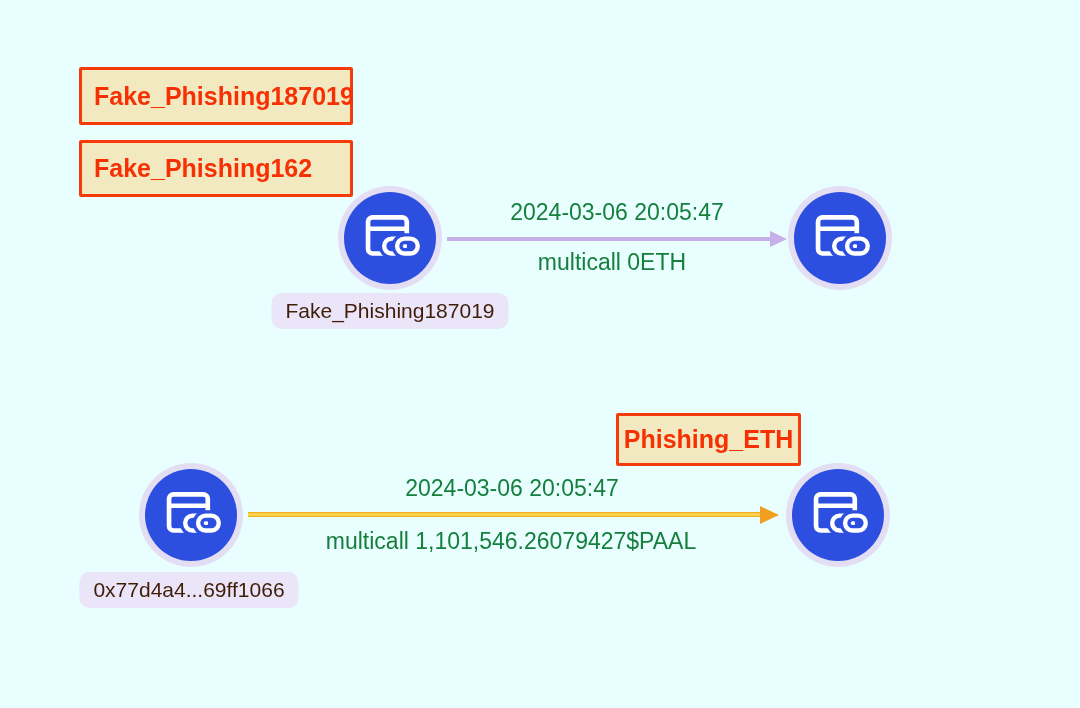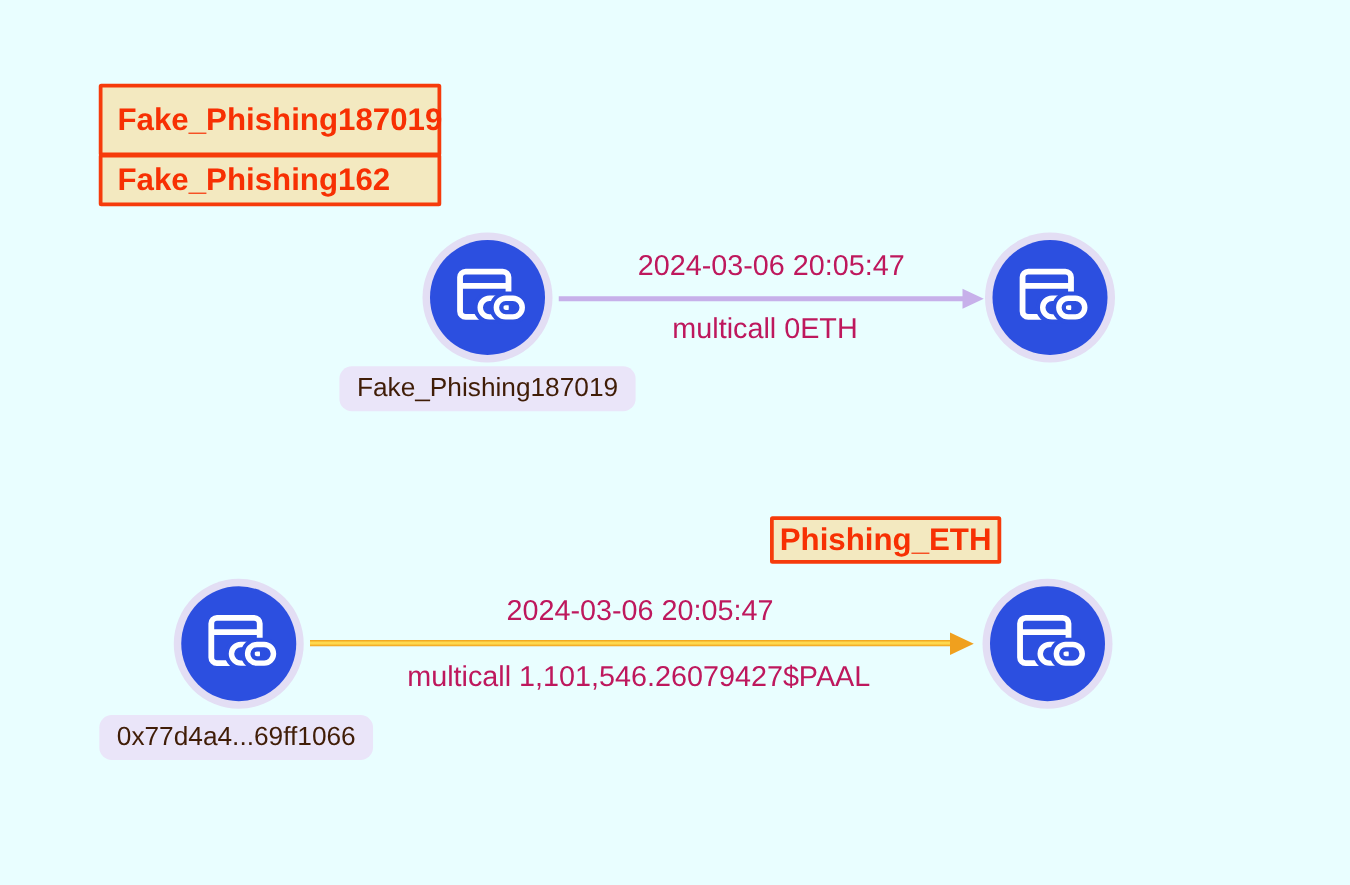--- a/index.html
+++ b/index.html
@@ -39,21 +39,21 @@
   .arrowhead.purple-head{
     border-width:8px 0 8px 17px;
     border-color:transparent transparent transparent #c7b0ea;
   }
   .arrowhead.orange-head{
     border-width:9px 0 9px 19px;
     border-color:transparent transparent transparent #f0a01e;
   }
   .edge-label{
     position:absolute;transform:translateX(-50%);
-    color:#be185d;font-size:23px;white-space:nowrap;
+    color:#15803d;font-size:23px;white-space:nowrap;
   }
 </style>
 </head>
 <body>
 
 <svg width="0" height="0" style="position:absolute" aria-hidden="true">
   <defs>
     <g id="contract-icon">
       <rect x="7" y="8" width="30" height="28" rx="3.5" fill="none" stroke="#fff" stroke-width="3.6"></rect>
       <line x1="7" y1="16.8" x2="37" y2="16.8" stroke="#fff" stroke-width="3.6"></line>
@@ -61,22 +61,22 @@
       <rect x="19.5" y="24.5" width="16" height="11.5" rx="5.75" fill="none" stroke="#fff" stroke-width="3.4"></rect>
       <rect x="29.5" y="24.5" width="16" height="11.5" rx="5.75" fill="none" stroke="#2c4fe0" stroke-width="8.5"></rect>
       <rect x="29.5" y="24.5" width="16" height="11.5" rx="5.75" fill="none" stroke="#fff" stroke-width="3.4"></rect>
     </g>
   </defs>
 </svg>
 
 <div class="canvas">
 
   <div class="tag" style="left:79px;top:67px;width:274px;height:58px">Fake_Phishing187019</div>
-  <div class="tag" style="left:79px;top:123px;width:274px;height:42px">Fake_Phishing162</div>
-  <div class="tag centered" style="left:616px;top:413px;width:185px;height:38px">Phishing_ETH</div>
+  <div class="tag" style="left:79px;top:140px;width:274px;height:57px">Fake_Phishing162</div>
+  <div class="tag centered" style="left:616px;top:413px;width:185px;height:53px">Phishing_ETH</div>
 
   <div class="edge-line purple" style="left:447px;top:237px;width:324px"></div>
   <div class="arrowhead purple-head" style="left:770px;top:231px"></div>
   <div class="edge-label" style="left:617px;top:199px">2024-03-06 20:05:47</div>
   <div class="edge-label" style="left:612px;top:249px">multicall 0ETH</div>
 
   <div class="edge-line orange" style="left:248px;top:512px;width:513px"></div>
   <div class="arrowhead orange-head" style="left:760px;top:506px"></div>
   <div class="edge-label" style="left:512px;top:475px">2024-03-06 20:05:47</div>
   <div class="edge-label" style="left:511px;top:528px">multicall 1,101,546.26079427$PAAL</div>

